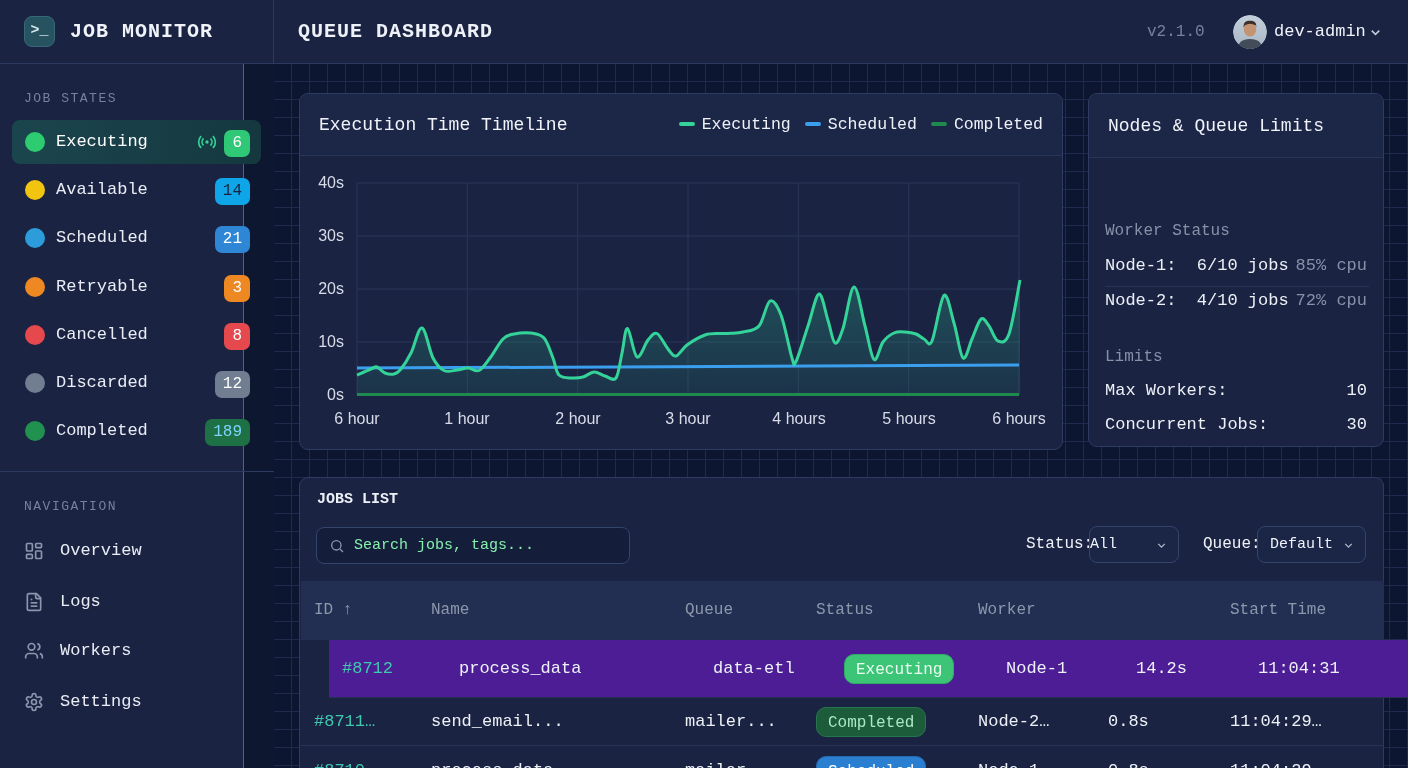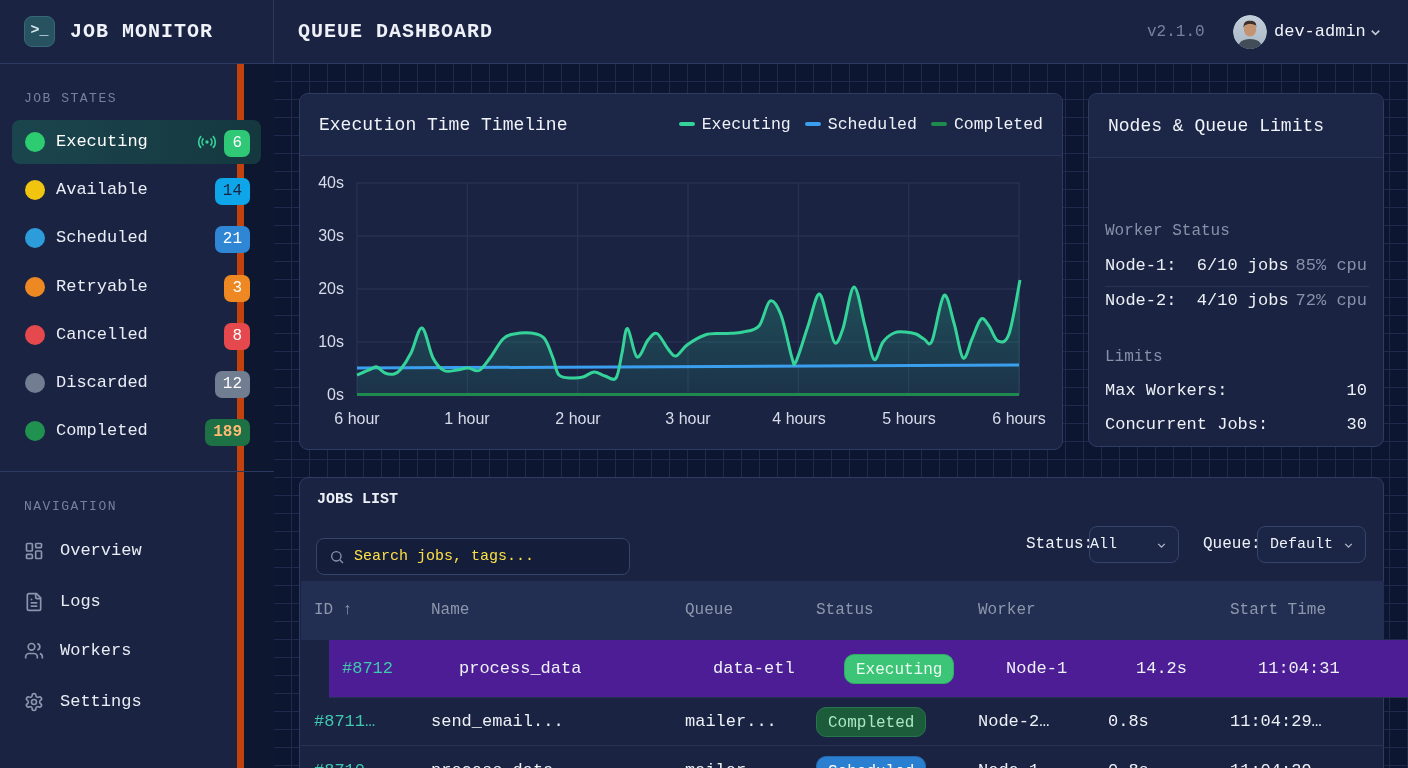--- a/index.html
+++ b/index.html
@@ -15,21 +15,21 @@
 #brand { left:0; top:0; width:274px; height:64px; border-right:1px solid #2c3a61; }
 #logo { left:24px; top:16px; width:31px; height:31px; background:#275260; border:1px solid #366879; border-radius:8px;
   color:#d6e8ec; font-size:15px; font-weight:bold; line-height:28px; text-align:center; letter-spacing:0; }
 #brandname { left:70px; top:0; height:64px; line-height:64px; font-size:20px; font-weight:bold; letter-spacing:1px; color:#f0f3f9; }
 #pagetitle { left:298px; top:0; height:64px; line-height:64px; font-size:20px; font-weight:bold; letter-spacing:1px; color:#eef2f8; }
 #version { left:1147px; top:0; height:64px; line-height:64px; font-size:16px; color:#77829d; }
 #avatar { left:1233px; top:15px; width:34px; height:34px; border-radius:50%; overflow:hidden; }
 #username { left:1274px; top:0; height:64px; line-height:64px; font-size:17px; color:#f0f3f9; }
 #uchev { left:1368px; top:25px; width:15px; height:15px; color:#aeb6c8; }
 
-#sidebar { left:0; top:64px; width:244px; height:704px; background:#1a2342; border-right:7px solid #c2410c; }
+#sidebar { left:0; top:64px; width:244px; height:704px; background:#1a2342; border-right:1px solid #c2410c; }
 .slabel { font-size:13px; letter-spacing:1.5px; color:#76829c; }
 .sitem { left:12px; width:249px; height:44px; border-radius:8px; }
 .sitem .dot { position:absolute; left:13px; top:12px; width:20px; height:20px; border-radius:50%; }
 .sitem .nm { position:absolute; left:44px; top:0; height:44px; line-height:44px; font-size:17px; color:#e9edf5; }
 .badge { position:absolute; top:10px; right:11px; height:27px; line-height:27px; border-radius:7px; font-size:16px;
   padding:0 8px; text-align:center; }
 .sitem.active { background:linear-gradient(90deg,#1b454e,#15383f); }
 .navitem { left:0; width:274px; height:50px; }
 .navitem svg { position:absolute; left:24px; top:15px; }
 .navitem .nm { position:absolute; left:60px; top:0; height:50px; line-height:50px; font-size:17px; color:#e9edf5; }
@@ -41,22 +41,22 @@
 .cardhead { position:absolute; left:0; top:0; width:100%; height:62px; border-bottom:1px solid #283456;
   border-radius:9px 9px 0 0; background:#1c2647; }
 .cardtitle { position:absolute; left:19px; top:0; height:62px; line-height:62px; font-size:18px; color:#f0f3f9; }
 .graytxt { color:#8791a8; }
 .legend { position:absolute; right:19px; top:0; height:62px; line-height:62px; font-size:16.5px; color:#eef2f8; }
 .legdash { display:inline-block; width:16px; height:4px; border-radius:2px; vertical-align:middle; margin-right:7px; margin-top:-2px; }
 
 .nrow { position:absolute; left:16px; right:16px; font-size:17px; height:22px; line-height:22px;margin-top:39px; }
 .nrow .rt { position:absolute; right:0; top:0; }
 
-#searchbox { left:16px; top:60px; width:314px; height:37px; background:#141e3b; border:1px solid #35446b; border-radius:8px;
-  color:#fde047; font-size:15px; line-height:35px; }
+#searchbox { left:16px; top:49px; width:314px; height:37px; background:#141e3b; border:1px solid #35446b; border-radius:8px;
+  color:#86efac; font-size:15px; line-height:35px; }
 .dd { position:absolute; top:48px; height:37px; background:#1b2546; border:1px solid #35446b; border-radius:8px;
   font-size:15px; line-height:35px; color:#eef2f8; }
 .ddlabel { position:absolute; top:48px; height:37px; line-height:37px; font-size:16px; color:#eef2f8;margin-left:13px; }
 .thead { position:absolute; left:1px; top:103px; width:1083px; height:59px; background:#232f52; color:#8d97ac; font-size:16px; }
 .thead span, .trow span { position:absolute; top:0; height:100%; }
 .trow { position:absolute; left:1px; width:1083px; font-size:17px; border-bottom:1px solid #273353; }
 .c-id { left:13px; } .c-name { left:130px; } .c-queue { left:384px; } .c-status { left:515px; }
 .c-worker { left:677px; } .c-dur { left:807px; } .c-start { left:929px; }
 .trow .tbadge { top:50%; margin-top:-15px; height:30px; line-height:30px; border-radius:10px; padding:0 11px; font-size:16px; }
 .idcol { color:#3fc9ae; }
@@ -247,21 +247,21 @@
     <span class="badge" style="background:#e5484d; color:#fff;">8</span>
   </div>
   <div class="sitem abs" style="top:297px">
     <span class="dot" style="background:#717d90"></span>
       <span class="nm">Discarded</span>
     <span class="badge" style="background:#717d90; color:#fff;">12</span>
   </div>
   <div class="sitem abs" style="top:345px">
     <span class="dot" style="background:#219150"></span>
       <span class="nm">Completed</span>
-    <span class="badge" style="background:#1e7045; color:#fdba74;font-weight:bold;">189</span>
+    <span class="badge" style="background:#1e7045; color:#7dd3fc;">189</span>
   </div>
   <div class="abs" style="left:0; top:407px; width:274px; border-top:1px solid #2c3a61"></div>
   <div class="abs slabel" style="left:24px; top:435px;">NAVIGATION</div>
   <div class="navitem abs" style="top:462px">
     <svg width="20" height="20" viewBox="0 0 24 24" fill="none" stroke="#8b96ad" stroke-width="2">
         <rect x="3" y="3" width="7" height="9" rx="1"></rect>
         <rect x="14" y="3" width="7" height="5" rx="1"></rect>
         <rect x="14" y="12" width="7" height="9" rx="1"></rect>
         <rect x="3" y="16" width="7" height="5" rx="1"></rect>
       </svg>

